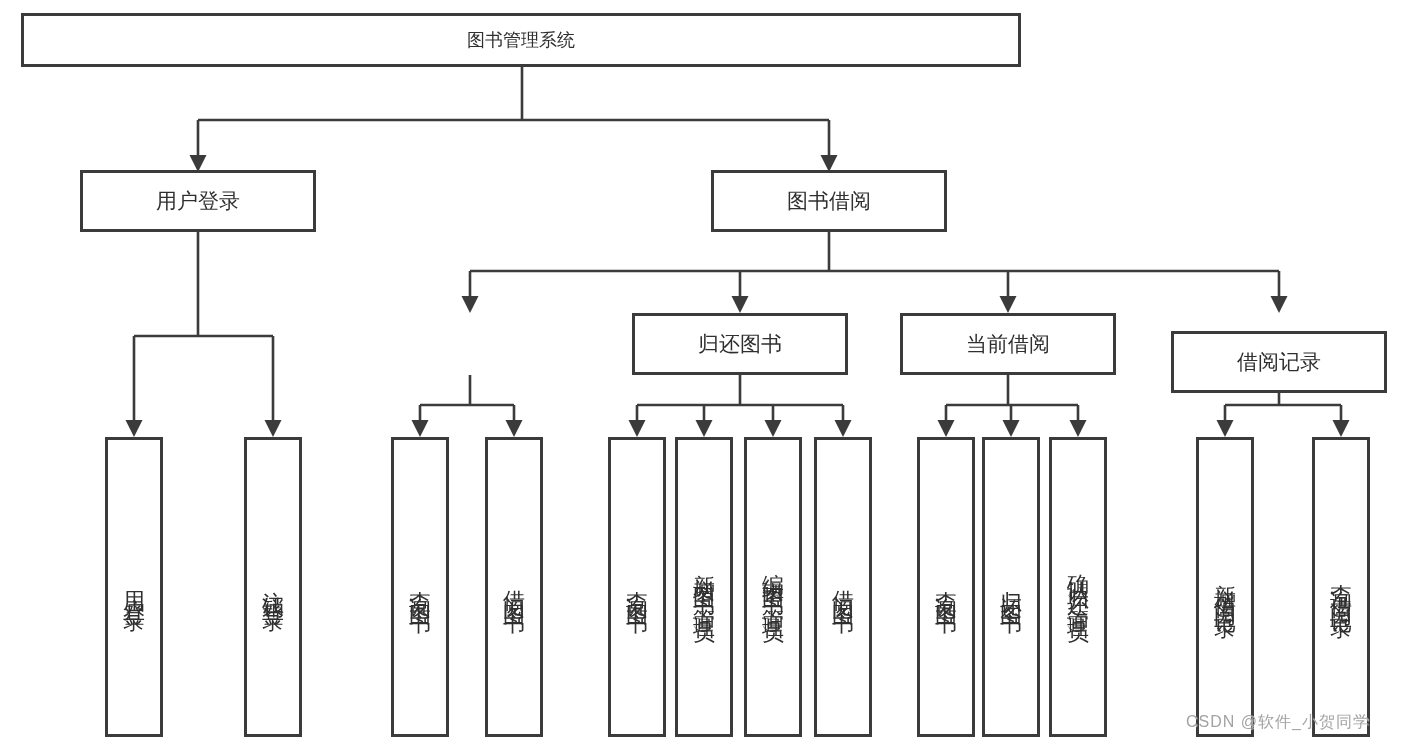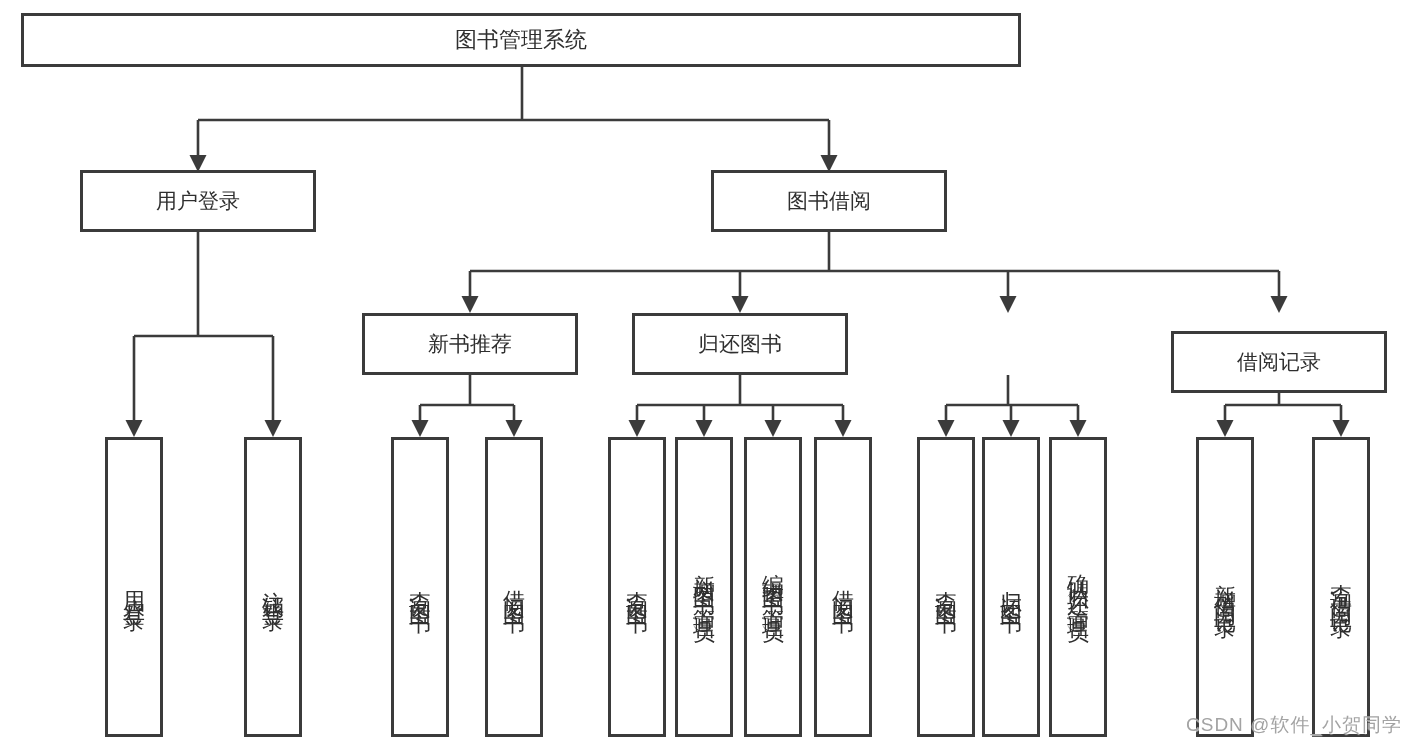--- a/index.html
+++ b/index.html
@@ -38,21 +38,21 @@
     writing-mode: vertical-rl;
     font-size: 22px;
     letter-spacing: 7px;
     white-space: normal;
     line-height: 1.0;
   }
   .watermark {
     position: absolute;
     left: 1186px;
     top: 712px;
-    font-size: 19px;
+    font-size: 16px;
     color: #a3a3a3;
     letter-spacing: 1px;
     z-index: 5;
     text-shadow: 1px 1px 1px rgba(255,255,255,0.7);
   }
 </style>
 </head>
 <body>
 
 <div class="canvas">
@@ -90,27 +90,27 @@
       <polygon points="764.5,420 781.5,420 773,437"></polygon>
       <polygon points="834.5,420 851.5,420 843,437"></polygon>
       <polygon points="937.5,420 954.5,420 946,437"></polygon>
       <polygon points="1002.5,420 1019.5,420 1011,437"></polygon>
       <polygon points="1069.5,420 1086.5,420 1078,437"></polygon>
       <polygon points="1216.5,420 1233.5,420 1225,437"></polygon>
       <polygon points="1332.5,420 1349.5,420 1341,437"></polygon>
     </g>
   </svg>
 
-  <div class="node" style="left:21px; top:13px; width:1000px; height:54px; font-size:22px;">图书管理系统</div>
+  <div class="node" style="left:21px; top:13px; width:1000px; height:54px; font-size:18px;">图书管理系统</div>
 
   <div class="node" style="left:80px; top:170px; width:236px; height:62px;">用户登录</div>
   <div class="node" style="left:711px; top:170px; width:236px; height:62px;">图书借阅</div>
 
-  <div class="node" style="left:362px; top:313px; width:216px; height:62px;">新书推荐</div>
   <div class="node" style="left:632px; top:313px; width:216px; height:62px;">归还图书</div>
+  <div class="node" style="left:900px; top:313px; width:216px; height:62px;">当前借阅</div>
   <div class="node" style="left:1171px; top:313px; width:216px; height:62px;margin-top:18px;">借阅记录</div>
 
   <div class="node v" style="left:105px; top:437px; width:58px; height:300px;">用户登录</div>
   <div class="node v" style="left:244px; top:437px; width:58px; height:300px;">注销登录</div>
 
   <div class="node v" style="left:391px; top:437px; width:58px; height:300px;">查询图书</div>
   <div class="node v" style="left:485px; top:437px; width:58px; height:300px;">借阅图书</div>
 
   <div class="node v" style="left:608px; top:437px; width:58px; height:300px;">查询图书</div>
   <div class="node v" style="left:675px; top:437px; width:58px; height:300px;">新增图书（管理员）</div>

